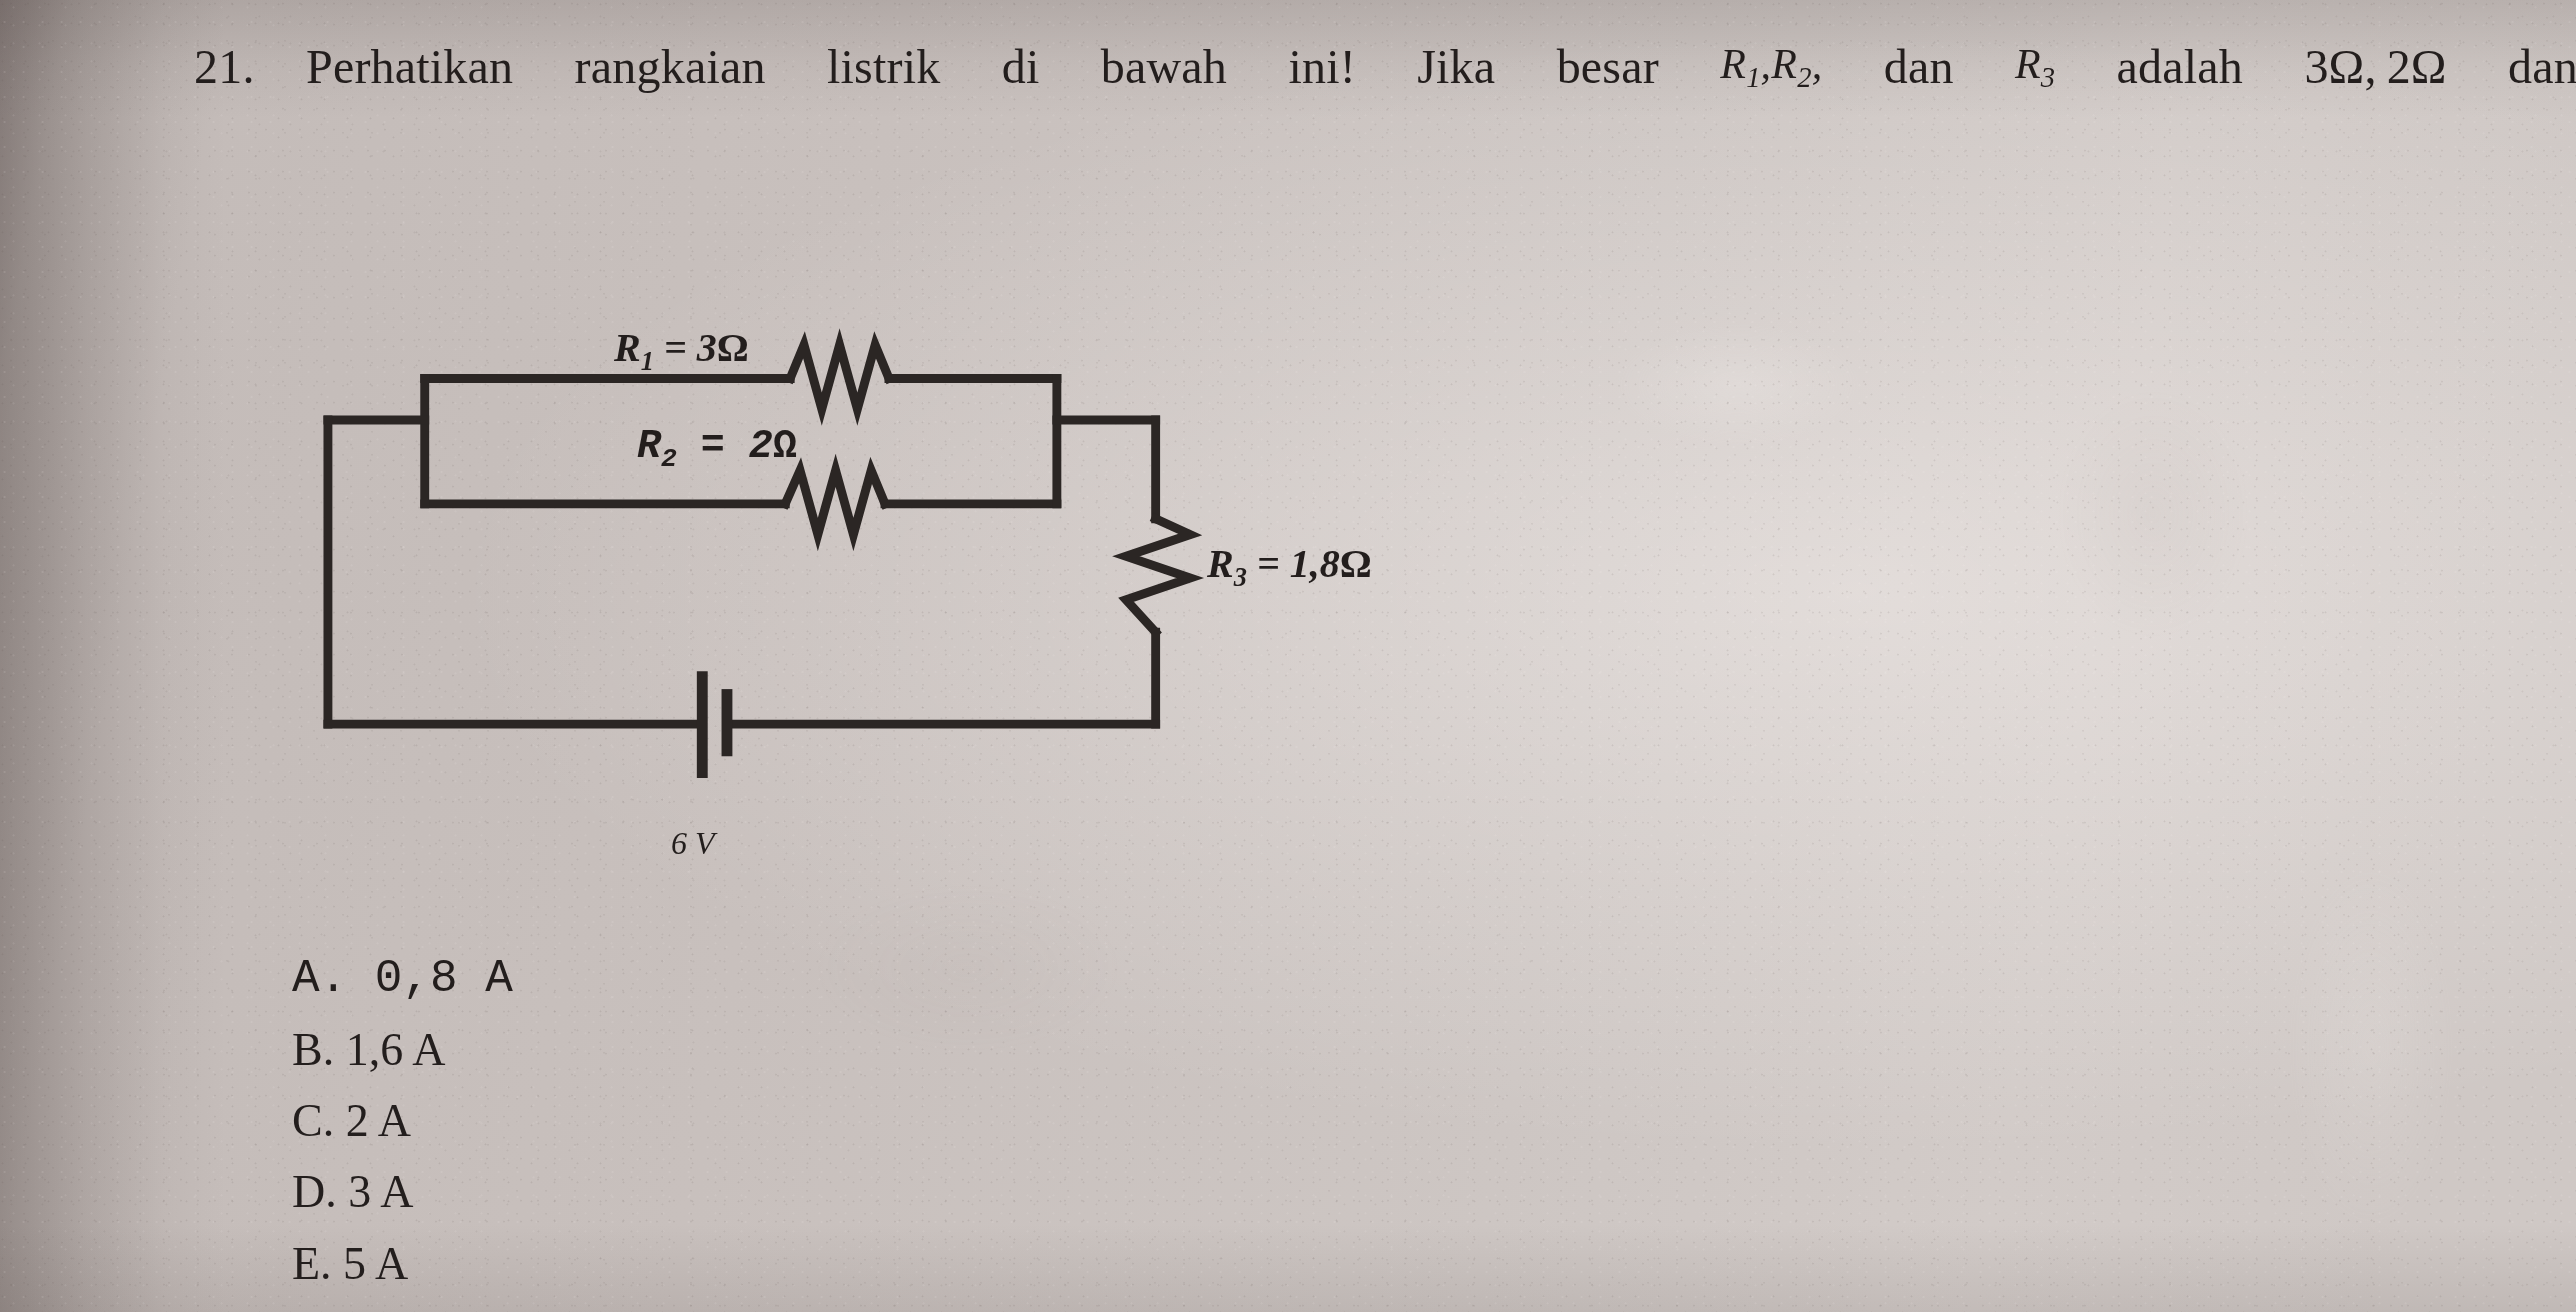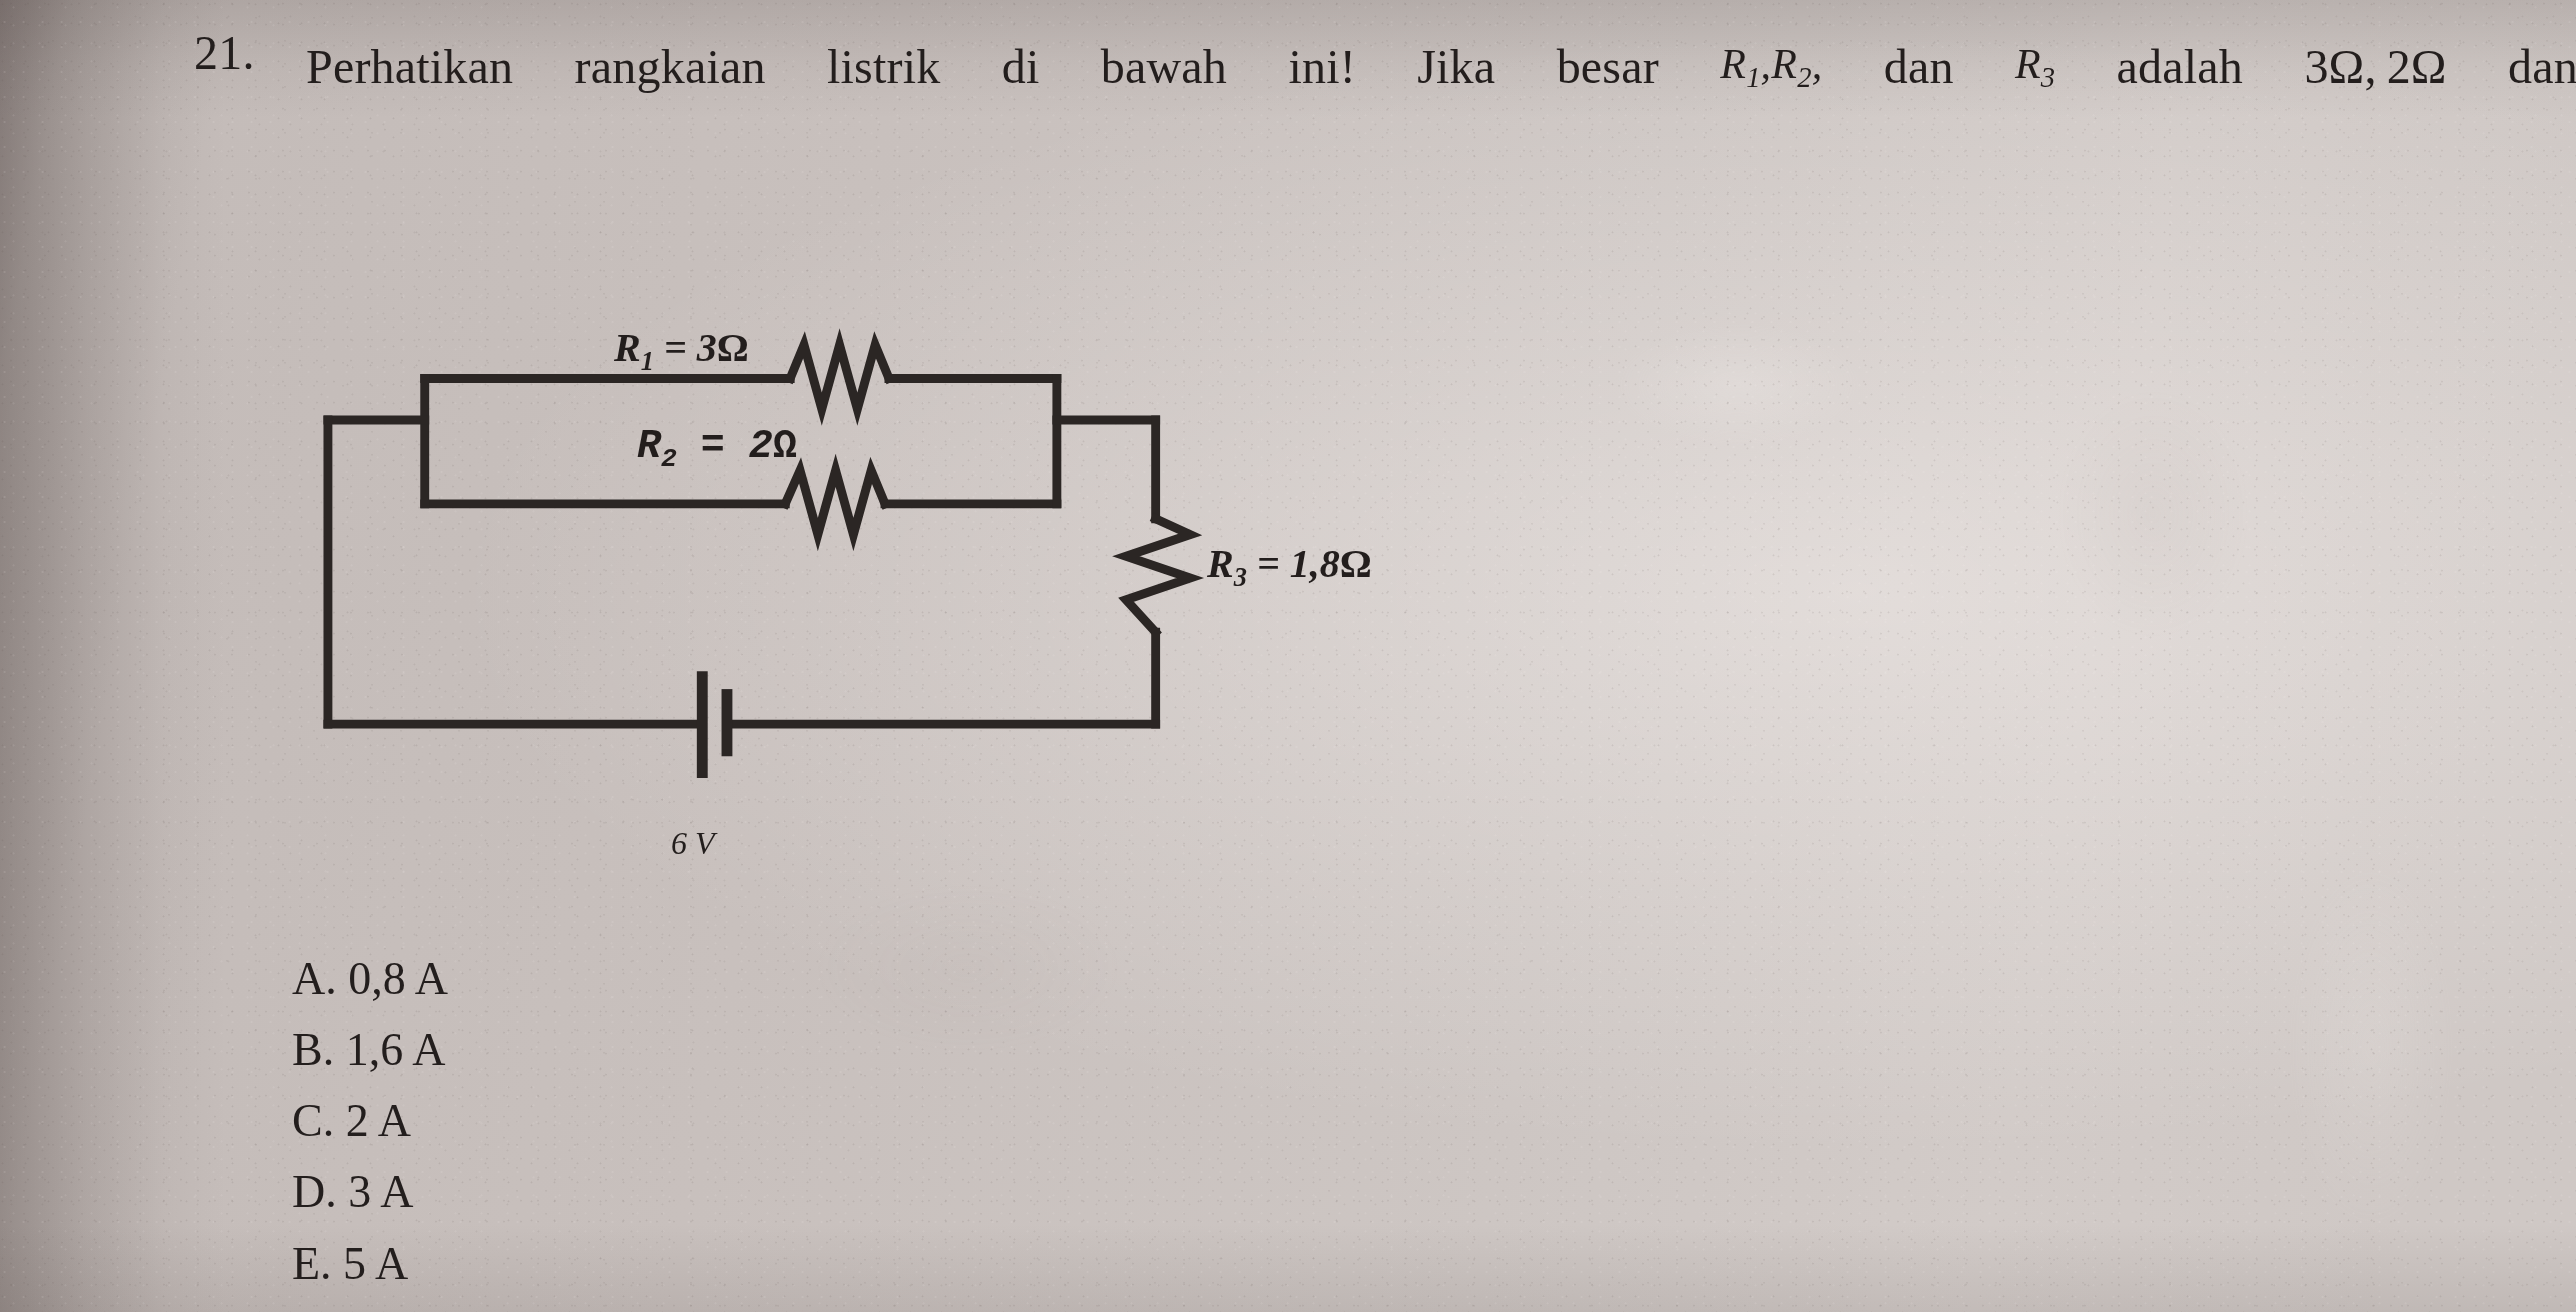--- a/index.html
+++ b/index.html
@@ -70,21 +70,21 @@
 
   
   .qtext {
     position: absolute;
     font-size: 48px;
     line-height: 1;
     letter-spacing: 0.2px;
     white-space: nowrap;
     color: #231e1d;
   }
-  #q-number { left: 194px; top: 29px; }
+  #q-number { left: 194px; top: 43px; }
   #q-line1 {
     left: 306px; top: 43px;
     width: 2272px;
     display: flex;
     white-space: nowrap;
   }
   #q-line2 { left: 306px; top: 124px; }
 
   .rv { font-style: italic; font-size: 42px; }
   .rv sub { font-size: 0.68em; font-style: italic; }
@@ -116,21 +116,21 @@
 
   
   .opt {
     position: absolute;
     left: 292px;
     font-size: 46px;
     line-height: 1;
     white-space: nowrap;
     color: #231e1d;
   }
-  #opt-0 { top: 956px; }
+  #opt-0 { top: 956px; font-family: Liberation Mono, monospace; }
   #opt-1 { top: 1027px; }
   #opt-2 { top: 1098px; }
   #opt-3 { top: 1169px; }
   #opt-4 { top: 1241px; text-align: center; }
 </style>
 </head>
 <body>
 
 <div id="page">
 

